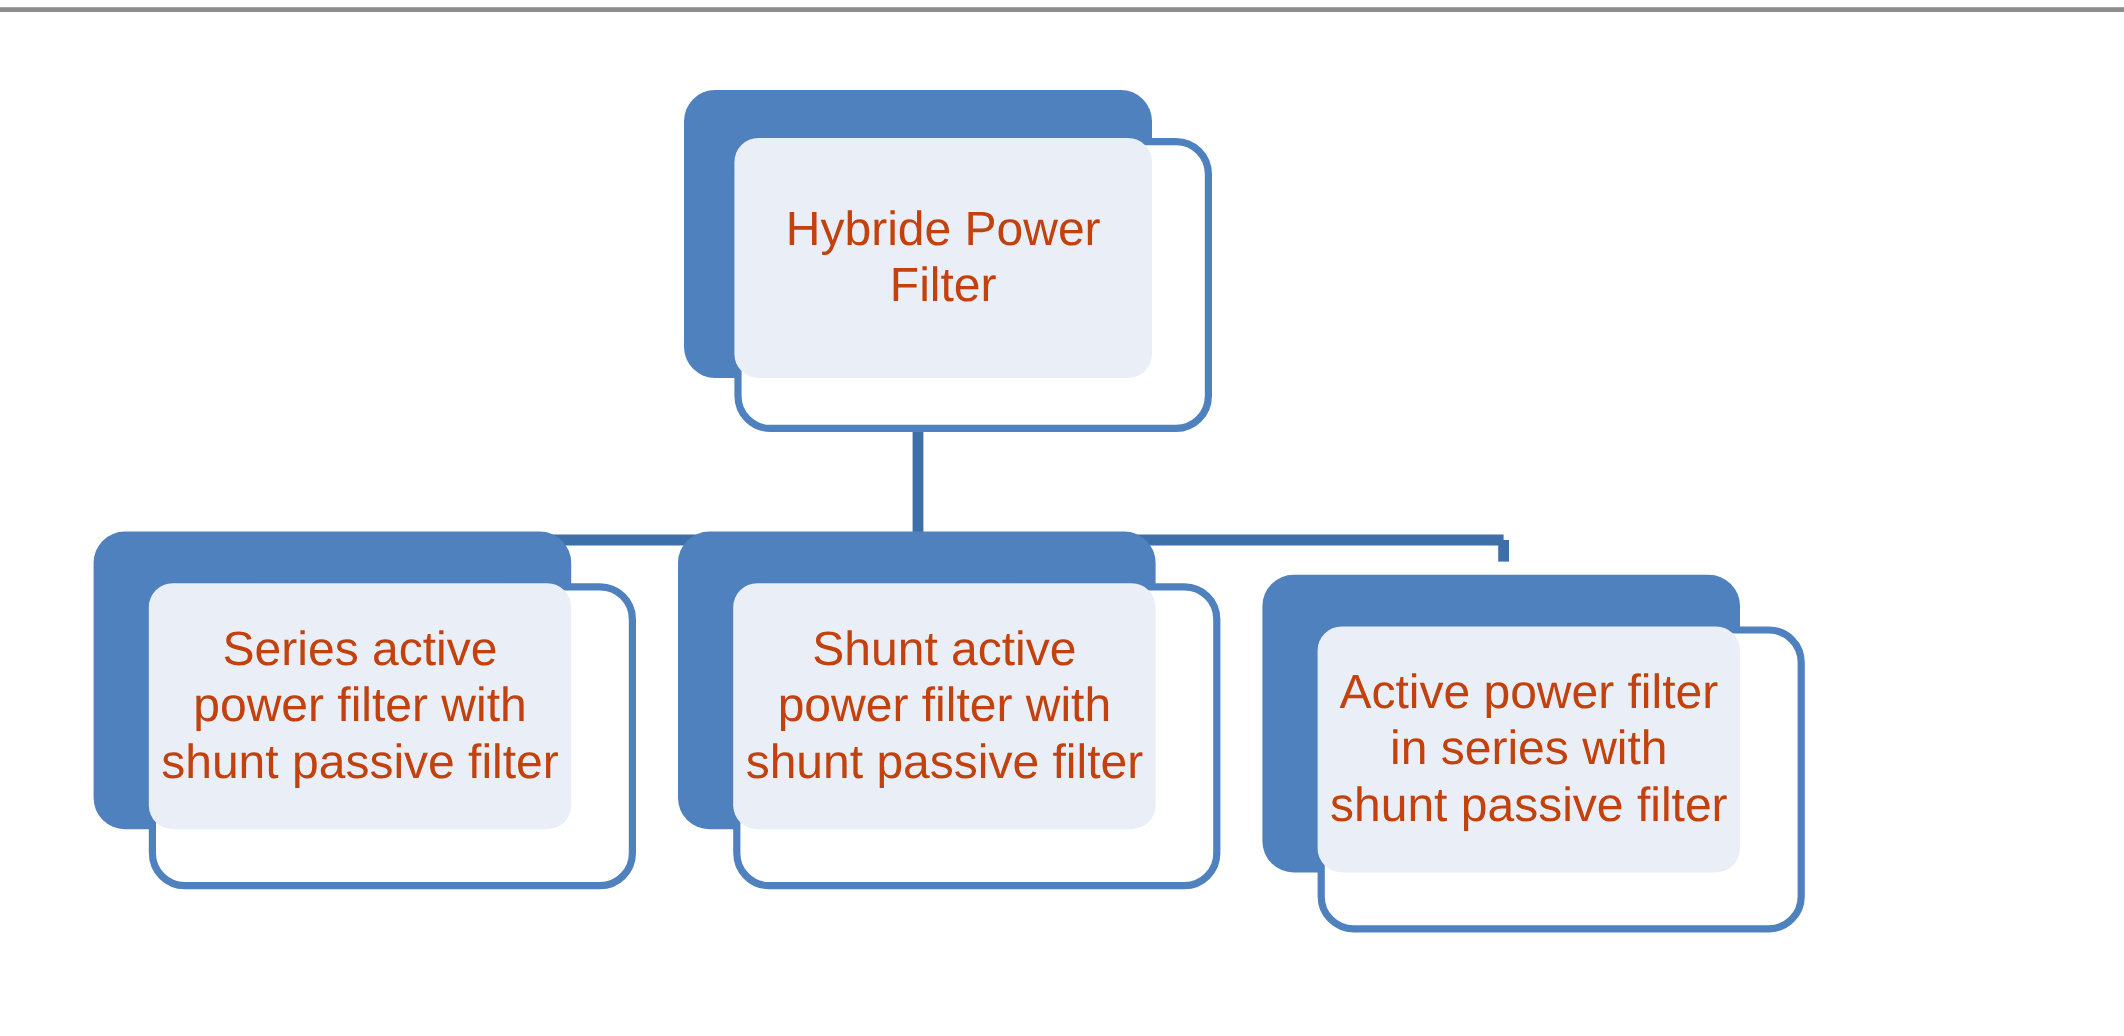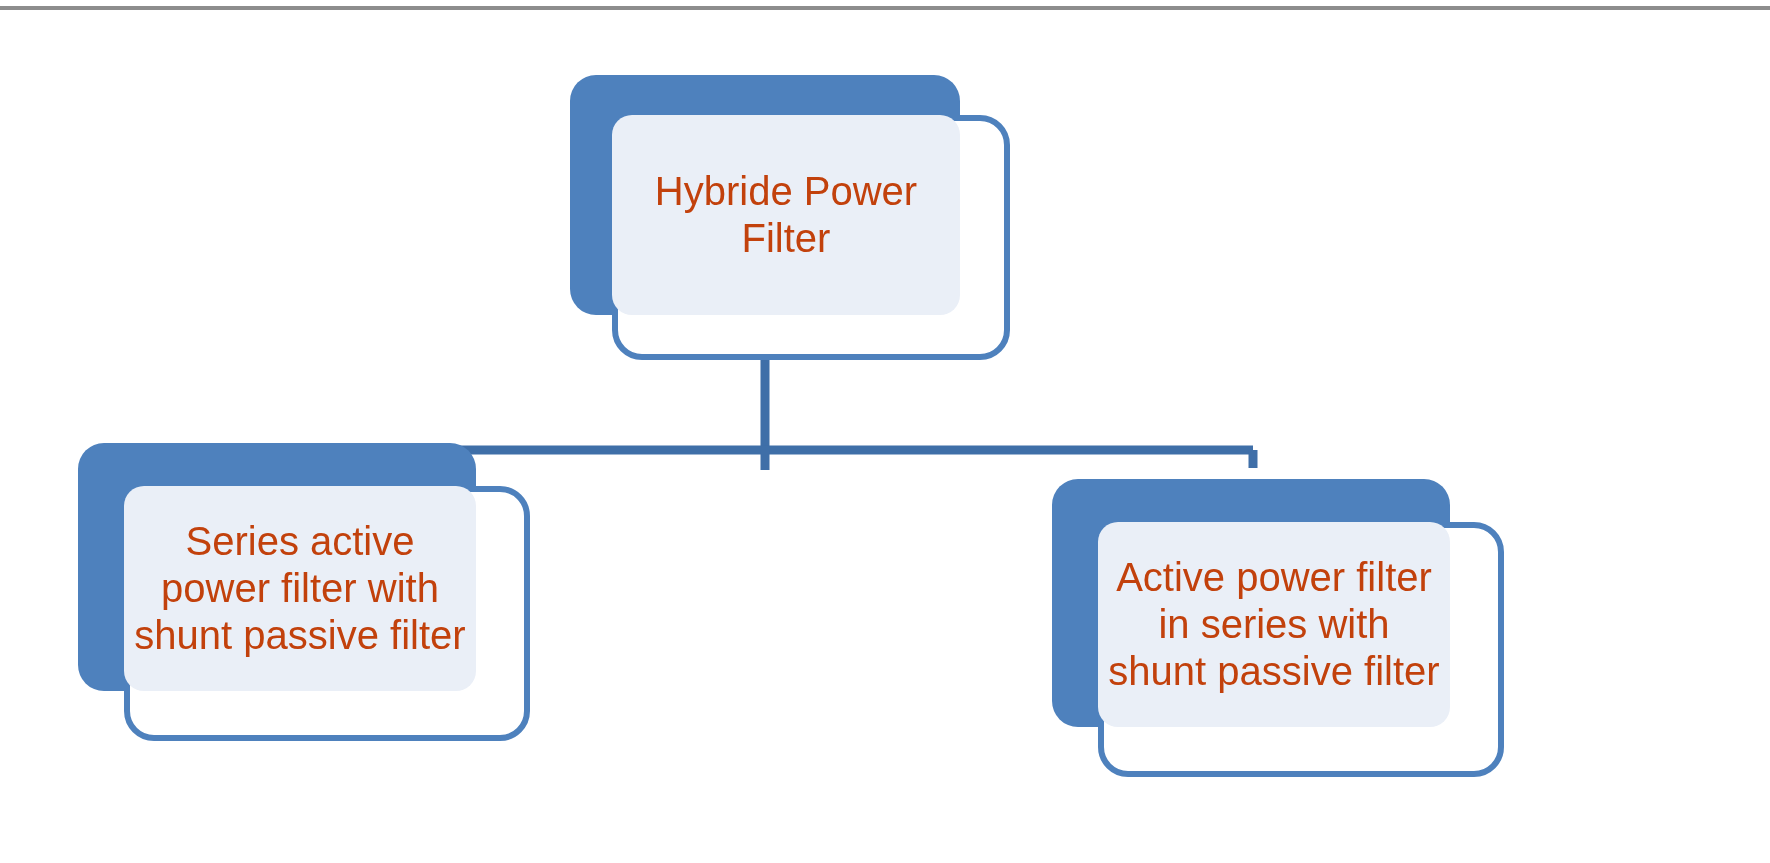--- a/index.html
+++ b/index.html
@@ -74,20 +74,27 @@
   </div>
 
   <div class="node node-child" style="left:78px; top:443px; width:452px; height:298px;">
     <div class="layer layer-back" style="left:0px; top:0px; width:398px; height:248px;"></div>
     <div class="layer layer-front" style="left:46px; top:43px; width:406px; height:255px;"></div>
     <div class="layer layer-text" style="left:46px; top:43px; width:352px; height:205px;">
       <span>Series active power filter with shunt passive filter</span>
     </div>
   </div>
 
+  <div class="node node-child" style="left:565px; top:443px; width:452px; height:298px;">
+    <div class="layer layer-back" style="left:0px; top:0px; width:398px; height:248px;"></div>
+    <div class="layer layer-front" style="left:46px; top:43px; width:406px; height:255px;"></div>
+    <div class="layer layer-text" style="left:46px; top:43px; width:352px; height:205px;">
+      <span>Shunt active power filter with shunt passive filter</span>
+    </div>
+  </div>
 
   <div class="node node-child" style="left:1052px; top:443px; width:452px; height:298px;margin-top:36px;">
     <div class="layer layer-back" style="left:0px; top:0px; width:398px; height:248px;"></div>
     <div class="layer layer-front" style="left:46px; top:43px; width:406px; height:255px;"></div>
     <div class="layer layer-text" style="left:46px; top:43px; width:352px; height:205px;">
       <span>Active power filter in series with shunt passive filter</span>
     </div>
   </div>
 
 </div>

